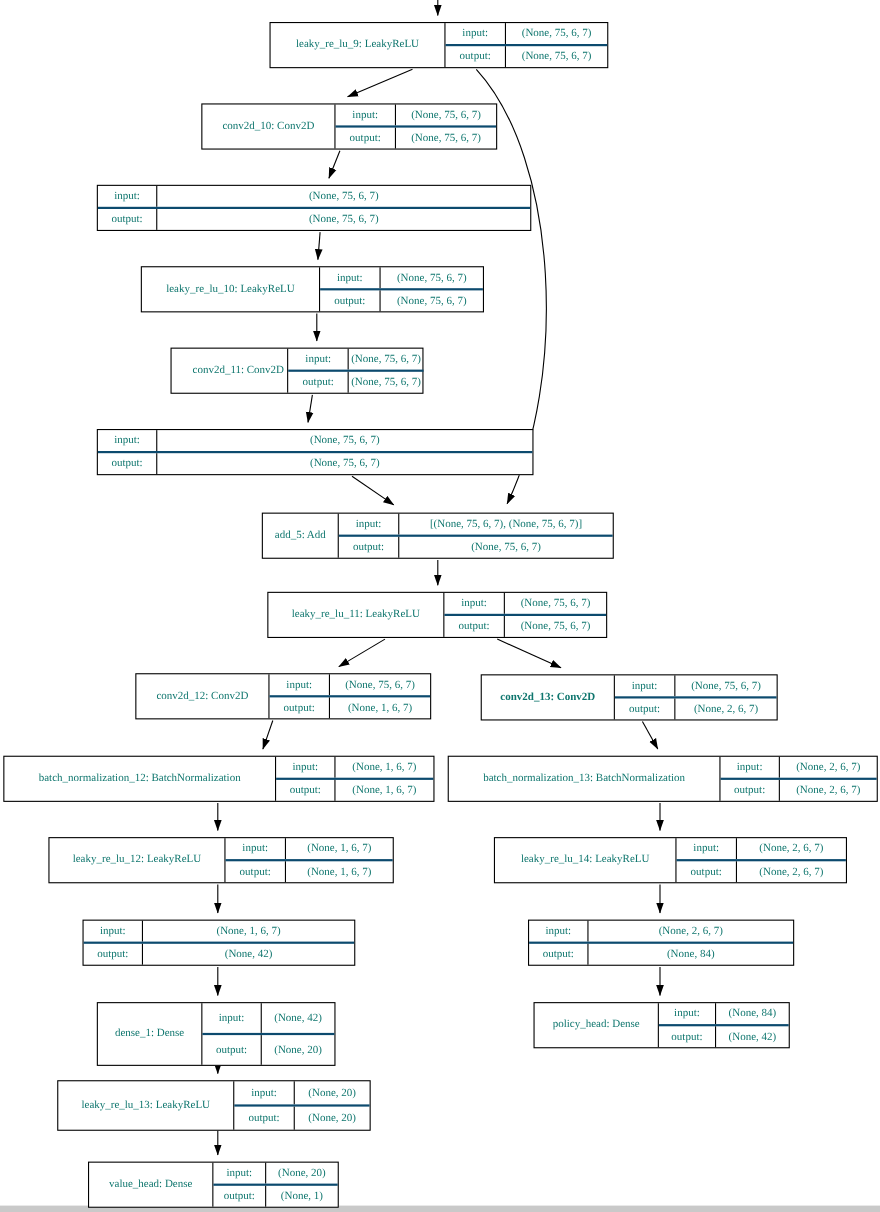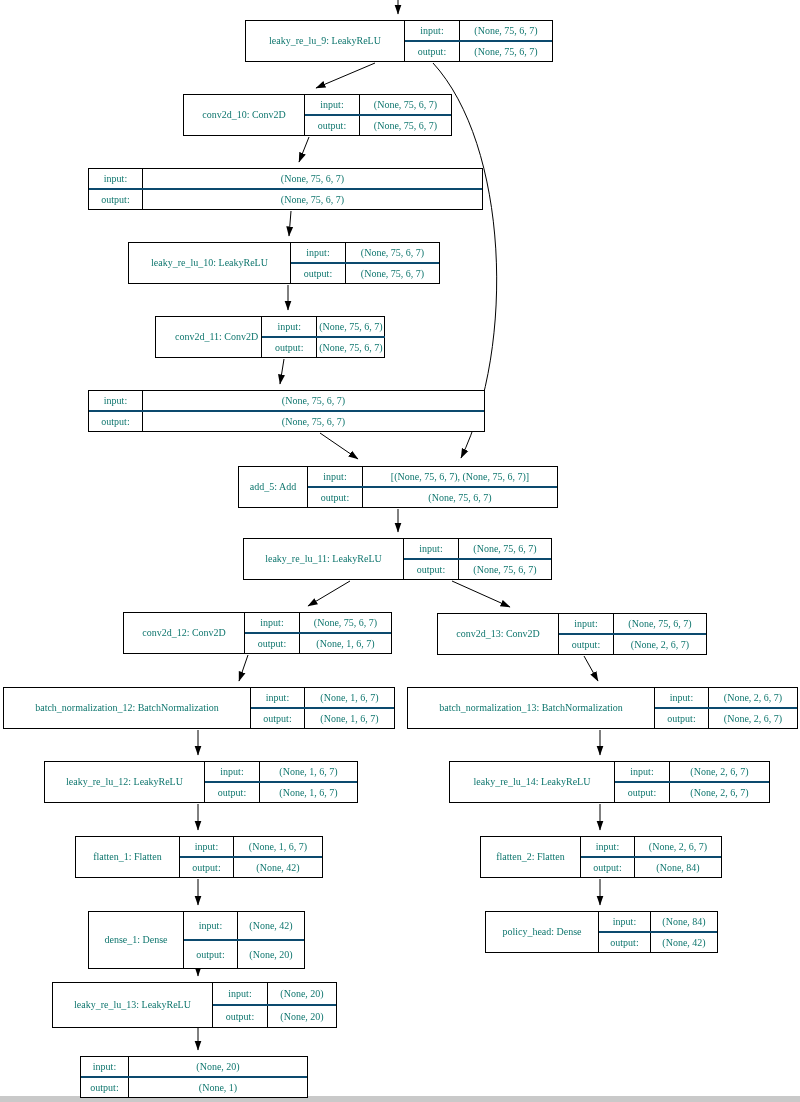--- a/index.html
+++ b/index.html
@@ -192,21 +192,21 @@
           <div class="key" style="width: 55px;">input:</div>
           <div class="val">(None, 75, 6, 7)</div>
         </div>
         <div class="io-row">
           <div class="key" style="width: 55px;">output:</div>
           <div class="val">(None, 1, 6, 7)</div>
         </div>
       </div>
     </div>
     <div class="node" style="left: 437px; top: 613px; width: 270px; height: 42px;">
-      <div class="name" style="width: 121px;">conv2d_13: Conv2D</div>
+      <div class="name" style="width: 121px; font-weight: bold;">conv2d_13: Conv2D</div>
       <div class="io">
         <div class="io-row">
           <div class="key" style="width: 55px;">input:</div>
           <div class="val">(None, 75, 6, 7)</div>
         </div>
         <div class="io-row">
           <div class="key" style="width: 55px;">output:</div>
           <div class="val">(None, 2, 6, 7)</div>
         </div>
       </div>
@@ -257,34 +257,32 @@
           <div class="key" style="width: 55px;">input:</div>
           <div class="val">(None, 2, 6, 7)</div>
         </div>
         <div class="io-row">
           <div class="key" style="width: 55px;">output:</div>
           <div class="val">(None, 2, 6, 7)</div>
         </div>
       </div>
     </div>
     <div class="node" style="left: 75px; top: 836px; width: 248px; height: 42px;">
-      <div class="name" style="width: 104px;">flatten_1: Flatten</div>
       <div class="io">
         <div class="io-row">
           <div class="key" style="width: 54px;">input:</div>
           <div class="val">(None, 1, 6, 7)</div>
         </div>
         <div class="io-row">
           <div class="key" style="width: 54px;">output:</div>
           <div class="val">(None, 42)</div>
         </div>
       </div>
     </div>
     <div class="node" style="left: 480px; top: 836px; width: 242px; height: 42px;">
-      <div class="name" style="width: 100px;">flatten_2: Flatten</div>
       <div class="io">
         <div class="io-row">
           <div class="key" style="width: 54px;">input:</div>
           <div class="val">(None, 2, 6, 7)</div>
         </div>
         <div class="io-row">
           <div class="key" style="width: 54px;">output:</div>
           <div class="val">(None, 84)</div>
         </div>
       </div>
@@ -322,20 +320,21 @@
           <div class="key" style="width: 55px;">input:</div>
           <div class="val">(None, 20)</div>
         </div>
         <div class="io-row">
           <div class="key" style="width: 55px;">output:</div>
           <div class="val">(None, 20)</div>
         </div>
       </div>
     </div>
     <div class="node" style="left: 80px; top: 1056px; width: 228px; height: 42px;">
+      <div class="name" style="width: 113px;">value_head: Dense</div>
       <div class="io">
         <div class="io-row">
           <div class="key" style="width: 48px;">input:</div>
           <div class="val">(None, 20)</div>
         </div>
         <div class="io-row">
           <div class="key" style="width: 48px;">output:</div>
           <div class="val">(None, 1)</div>
         </div>
       </div>

